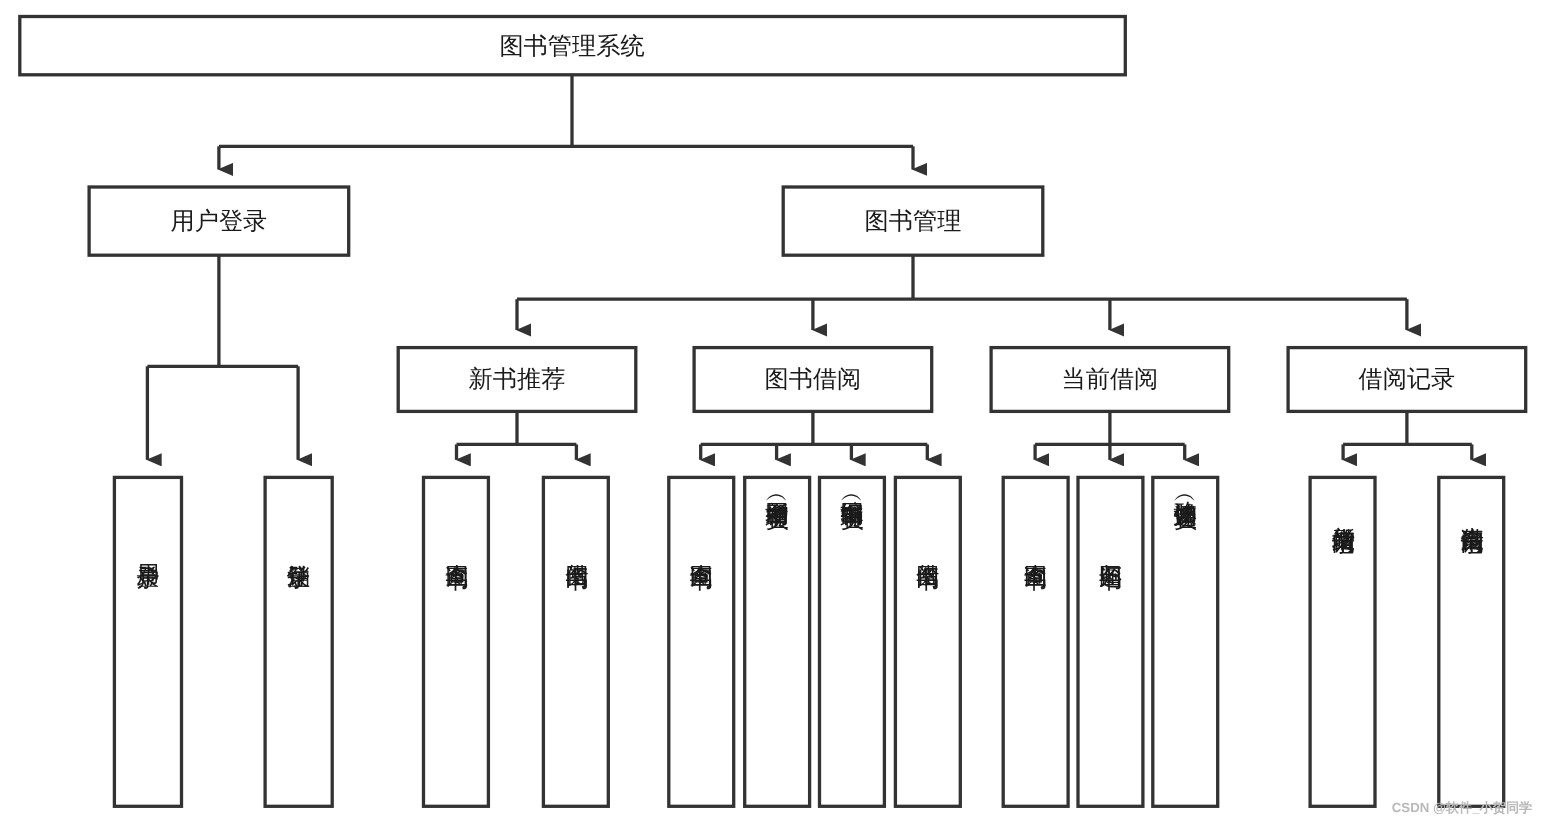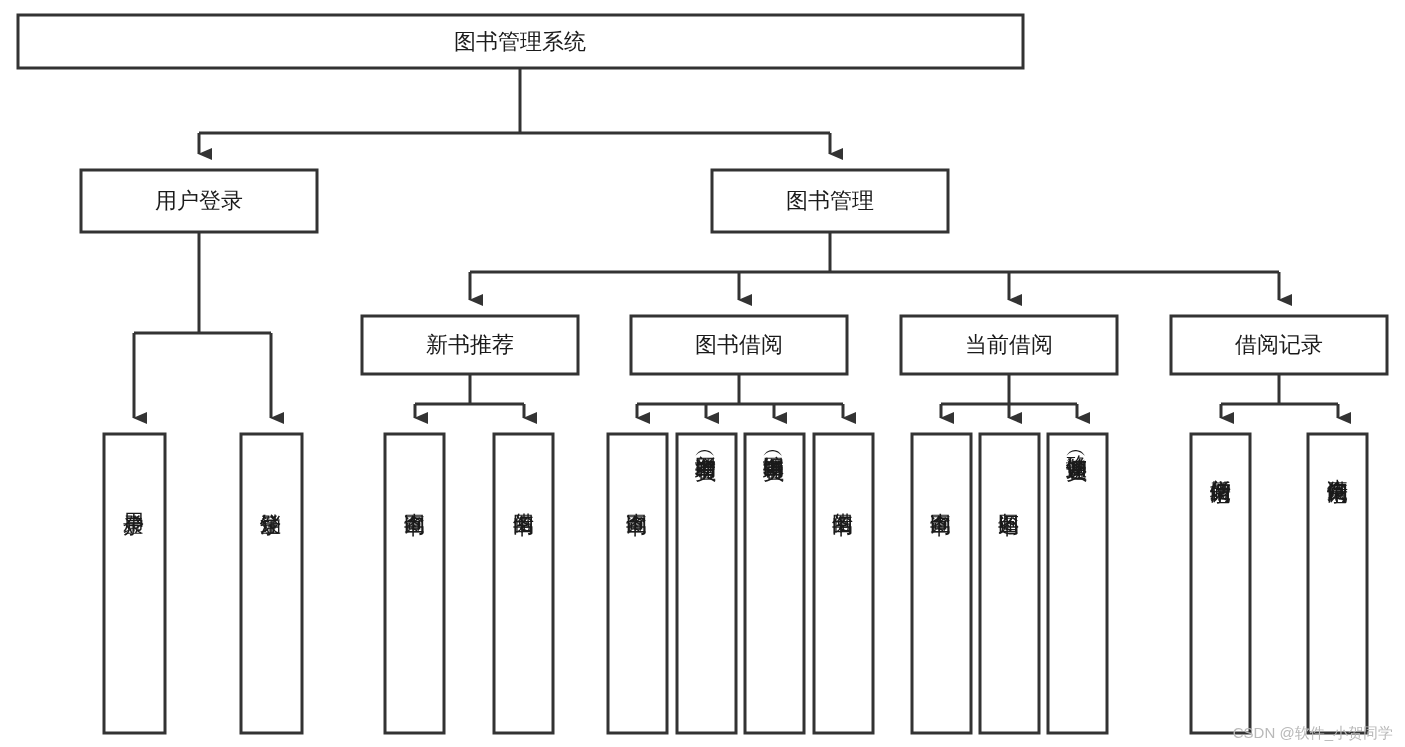--- a/index.html
+++ b/index.html
@@ -53,24 +53,25 @@
     font-size: 21px;
     text-anchor: middle;
     writing-mode: vertical-rl;
     letter-spacing: 1px;
   }
   .watermark {
     position: absolute;
     right: 12px;
     bottom: 4px;
     font-family: "Liberation Sans", "DejaVu Sans", sans-serif;
-    font-size: 15px;
+    font-size: 12px;
     color: #b9b9b9;
     white-space: nowrap;
     user-select: none;
+    font-weight: bold;
   }
 </style>
 </head>
 <body>
 
 <div id="diagram-root">
 
   <svg id="tree-svg" viewBox="0 0 1405 747" xmlns="http://www.w3.org/2000/svg">
 
     <defs>

